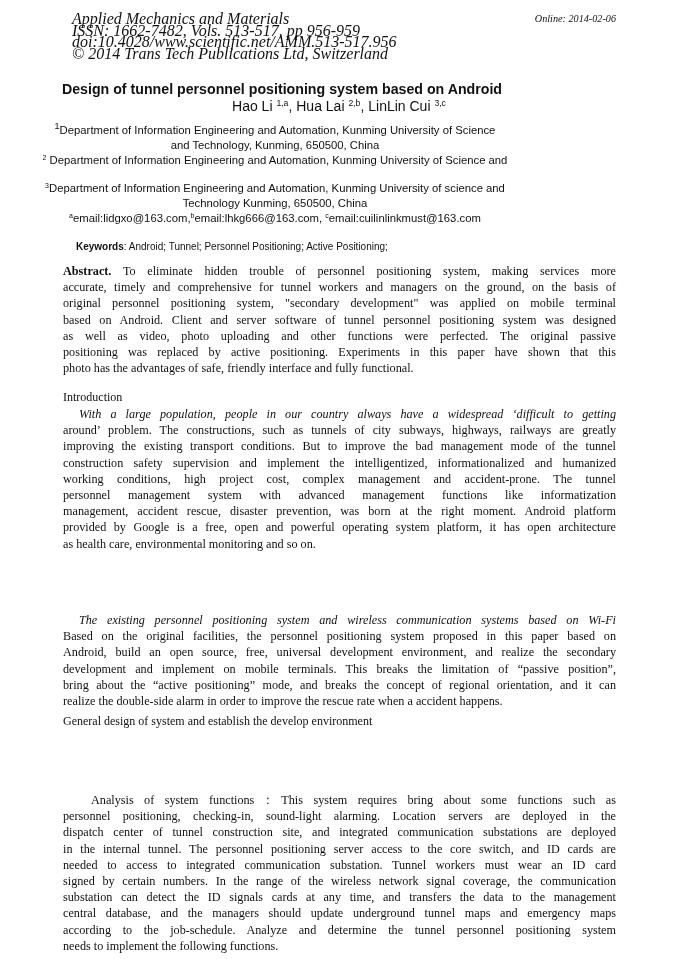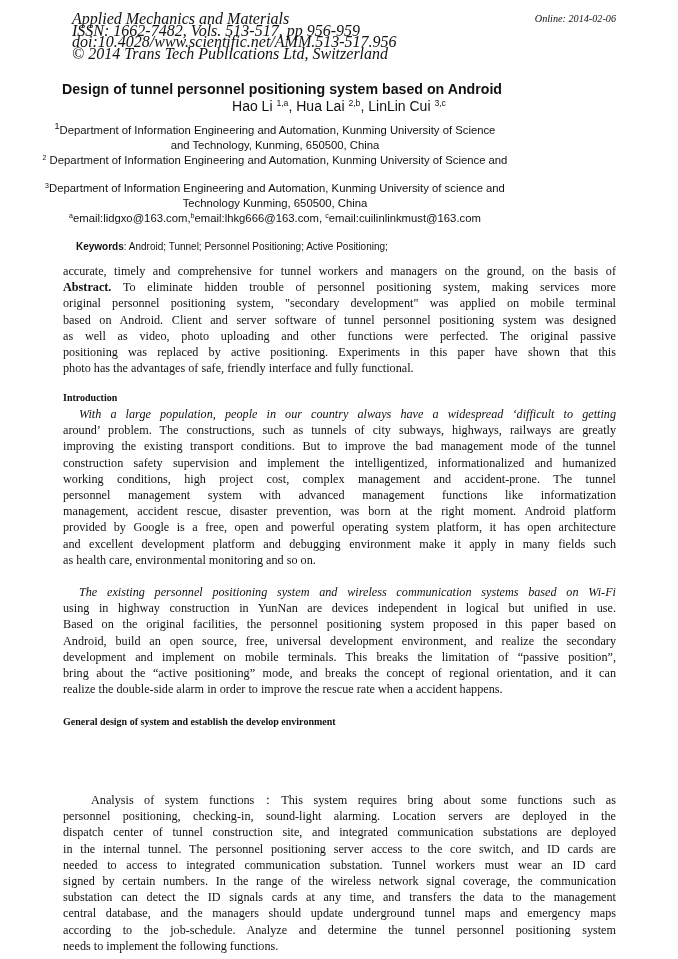--- a/index.html
+++ b/index.html
@@ -11,21 +11,21 @@
   .authors { position: absolute; left: 0; width: 678px; top: 98px; text-align: center; font-family: "Liberation Sans", sans-serif; font-size: 14px; line-height: 17px; }
   .authors sup, .aff sup { font-size: 0.62em; vertical-align: 0.55em; line-height: 0; }
   .aff { position: absolute; left: 0; width: 550px; text-align: center; font-family: "Liberation Sans", sans-serif; font-size: 11.3px; line-height: 14.6px; }
   .kw { position: absolute; left: 63px; top: 240px; font-family: "Liberation Sans", sans-serif; font-size: 10px; line-height: 14px; margin-left: 13px; }
   .kw b { font-weight: bold; }
   .body { position: absolute; left: 63px; width: 553px; font-family: "Liberation Serif", serif; font-size: 12.2px; line-height: 16.2px; text-align: justify; }
   .line { display: block; white-space: nowrap; text-align: justify; text-align-last: justify; height: 16.2px; overflow: visible; }
   .line.last { text-align-last: left; }
   .indent { padding-left: 16px; font-style: italic; }
   .indent2 { padding-left: 28px; }
-  .heading { position: absolute; left: 63px; font-family: "Liberation Serif", serif; font-weight: bold; font-size: 10px; line-height: 15px; }
+  .heading { position: absolute; left: 63px; font-family: "Liberation Serif", serif; font-weight: normal; font-size: 12px; line-height: 15px; }
   .abs-label { font-weight: bold; }
 </style>
 </head>
 <body>
 
 <div class="page">
 
   <div class="hdr-left">
     <div>Applied Mechanics and Materials</div>
     <div>ISSN: 1662-7482, Vols. 513-517, pp 956-959</div>
@@ -53,47 +53,45 @@
   </div>
   <div class="aff" style="top:211px;">
     <sup>a</sup><span>email:lidgxo@163.com,</span><sup>b</sup><span>email:lhkg666@163.com, </span><sup>c</sup><span>email:cuilinlinkmust@163.com</span>
   </div>
 
   <div class="kw">
     <b>Keywords</b><span>: Android; Tunnel; Personnel Positioning; Active Positioning;</span>
   </div>
 
   <div class="body" style="top:263px;">
+    <span class="line"><span class="abs-label">Abstract.</span><span> To eliminate hidden trouble of personnel positioning system, making services more</span></span>
     <span class="line">accurate, timely and comprehensive for tunnel workers and managers on the ground, on the basis of</span>
-    <span class="line"><span class="abs-label">Abstract.</span><span> To eliminate hidden trouble of personnel positioning system, making services more</span></span>
     <span class="line">original personnel positioning system, "secondary development" was applied on mobile terminal</span>
     <span class="line">based on Android. Client and server software of tunnel personnel positioning system was designed</span>
     <span class="line">as well as video, photo uploading and other functions were perfected. The original passive</span>
     <span class="line">positioning was replaced by active positioning. Experiments in this paper have shown that this</span>
     <span class="line last">photo has the advantages of safe, friendly interface and fully functional.</span>
   </div>
 
   <div class="heading" style="top:390px;">Introduction</div>
 
   <div class="body" style="top:406px;">
     <span class="line indent">With a large population, people in our country always have a widespread ‘difficult to getting</span>
     <span class="line">around’ problem. The constructions, such as tunnels of city subways, highways, railways are greatly</span>
     <span class="line">improving the existing transport conditions. But to improve the bad management mode of the tunnel</span>
     <span class="line">construction safety supervision and implement the intelligentized, informationalized and humanized</span>
     <span class="line">working conditions, high project cost, complex management and accident-prone. The tunnel</span>
     <span class="line">personnel management system with advanced management functions like informatization</span>
     <span class="line">management, accident rescue, disaster prevention, was born at the right moment. Android platform</span>
     <span class="line">provided by Google is a free, open and powerful operating system platform, it has open architecture</span>
-    <span class="line">and excellent development platform and debugging environment make it apply in many fields such</span>
     <span class="line last">as health care, environmental monitoring and so on.</span>
   </div>
 
-  <div class="body" style="top:584px;">
+  <div class="body" style="top:612px;">
     <span class="line indent">The existing personnel positioning system and wireless communication systems based on Wi-Fi</span>
-    <span class="line">using in highway construction in YunNan are devices independent in logical but unified in use.</span>
     <span class="line">Based on the original facilities, the personnel positioning system proposed in this paper based on</span>
     <span class="line">Android, build an open source, free, universal development environment, and realize the secondary</span>
     <span class="line">development and implement on mobile terminals. This breaks the limitation of “passive position”,</span>
     <span class="line">bring about the “active positioning” mode, and breaks the concept of regional orientation, and it can</span>
     <span class="line last">realize the double-side alarm in order to improve the rescue rate when a accident happens.</span>
   </div>
 
   <div class="heading" style="top:714px;">General design of system and establish the develop environment</div>
 
   <div class="body" style="top:750px;margin-top:42px;">

